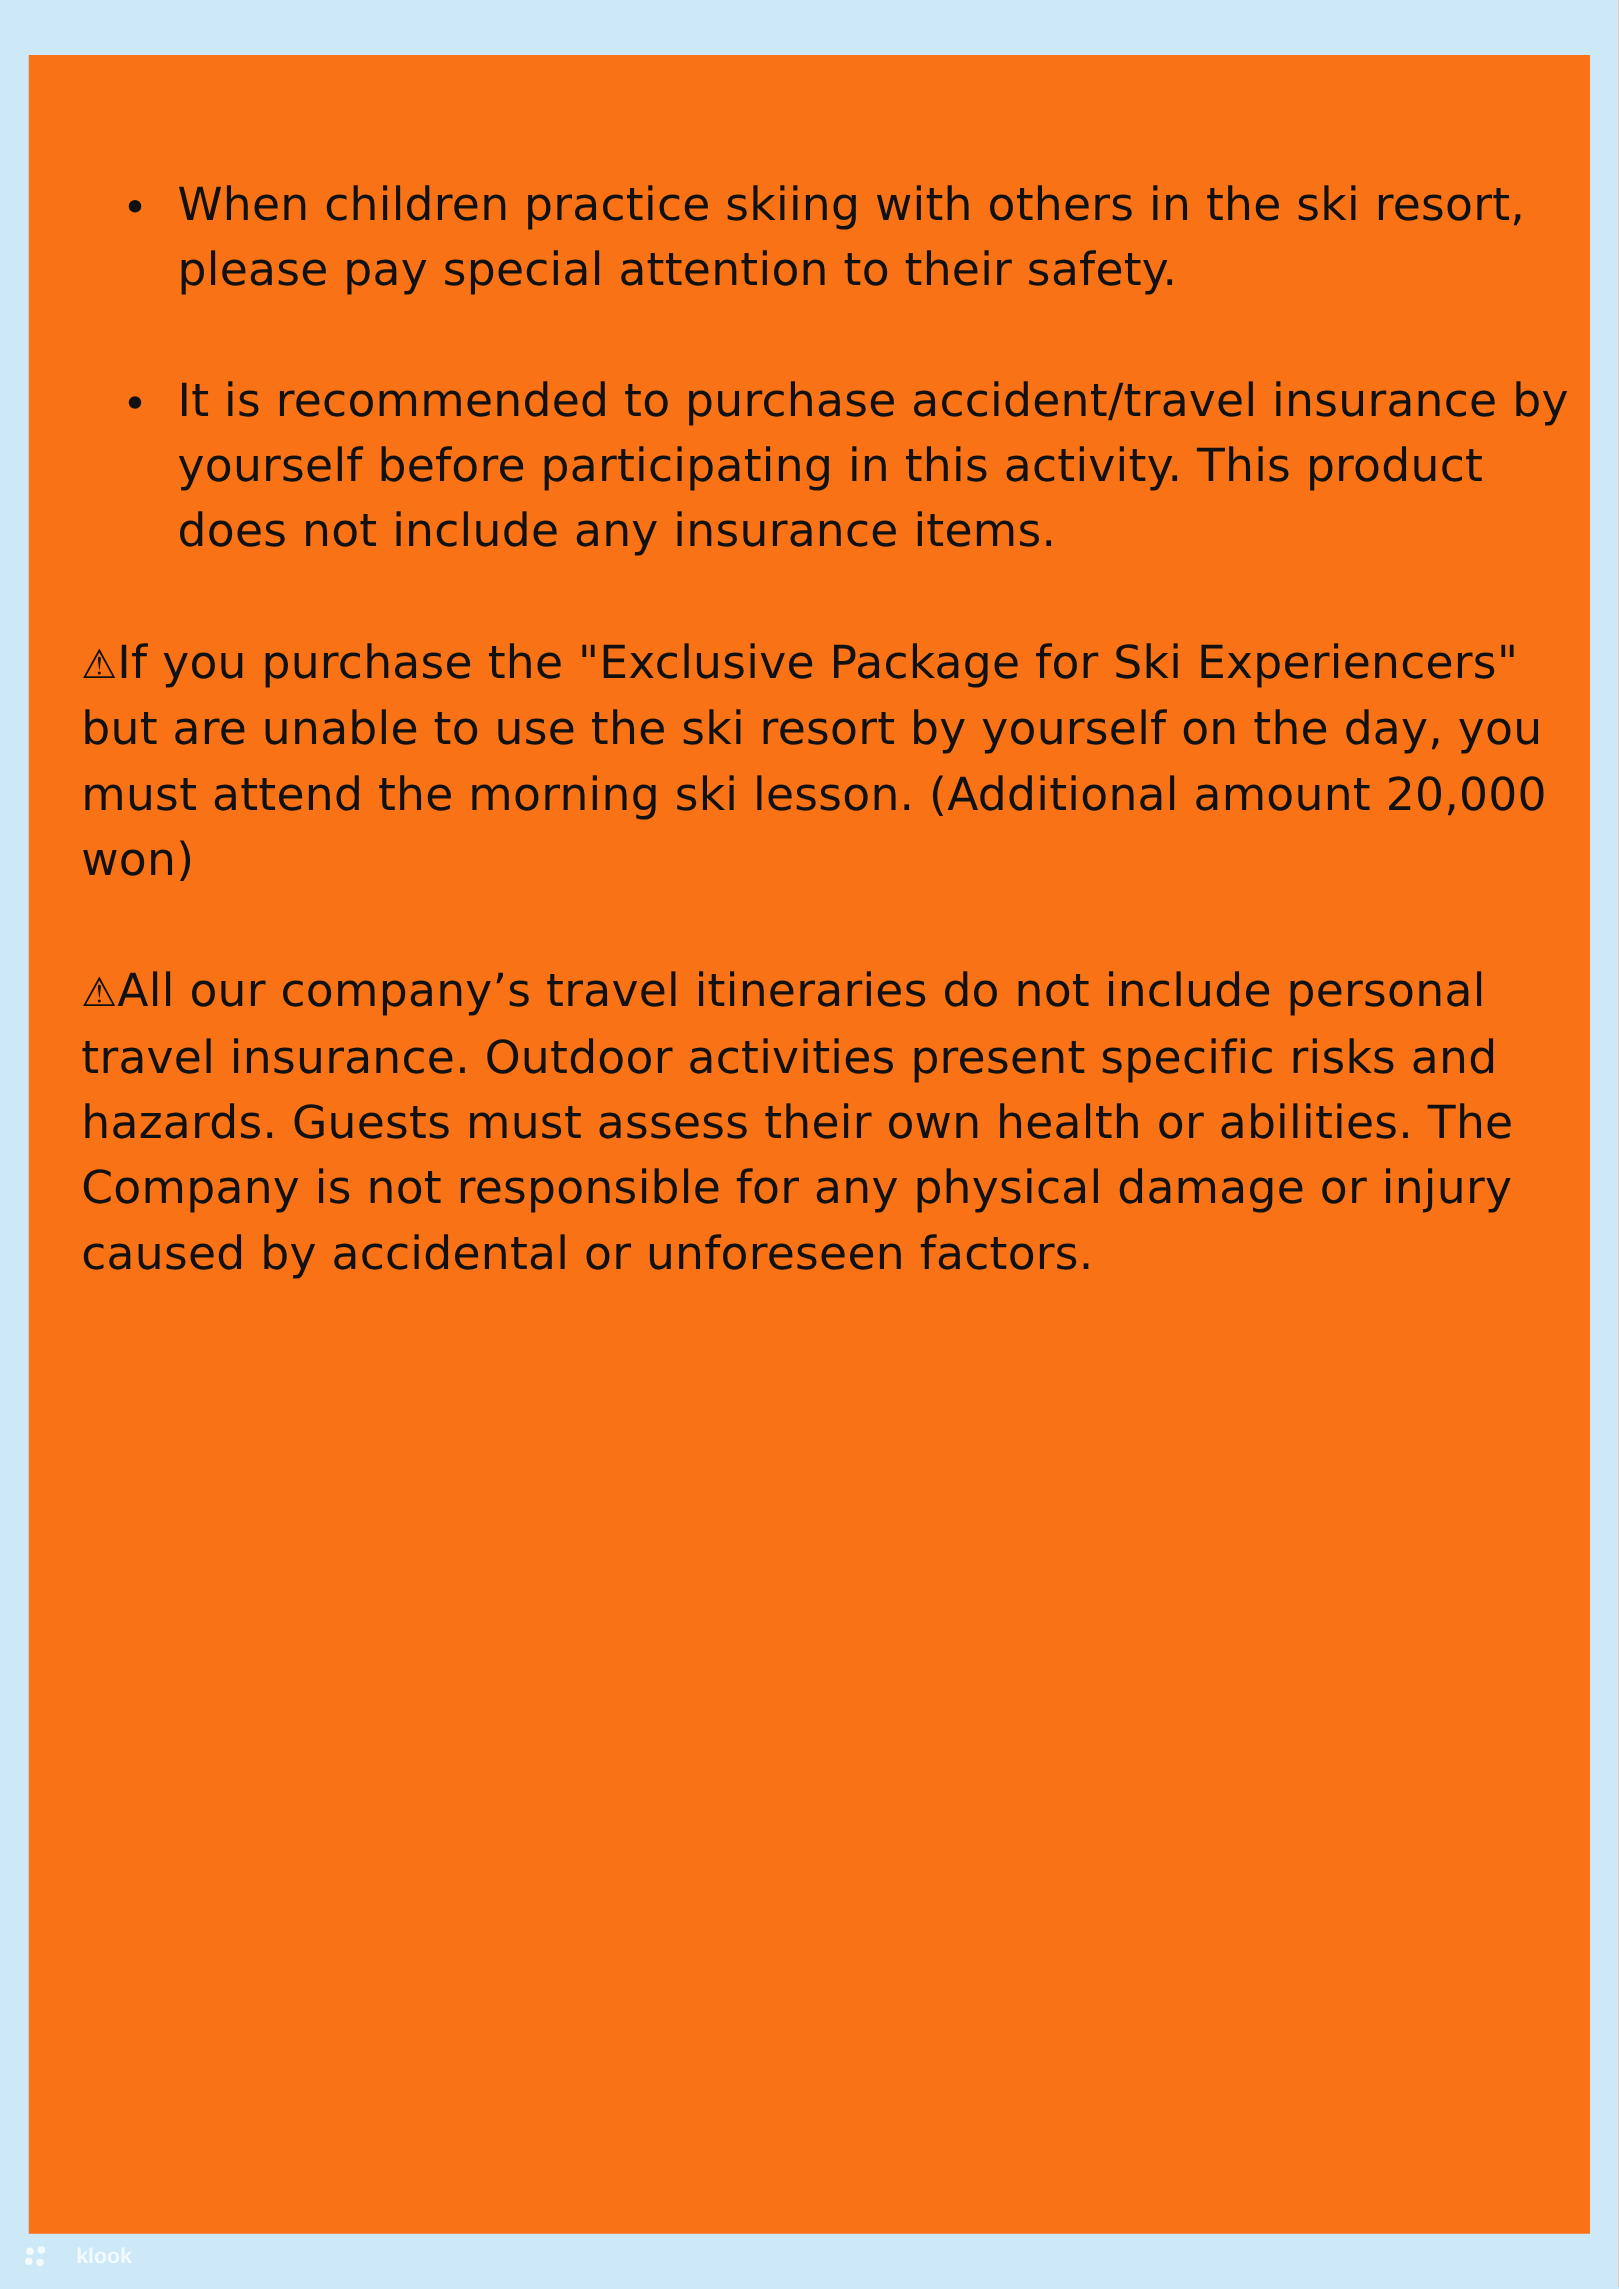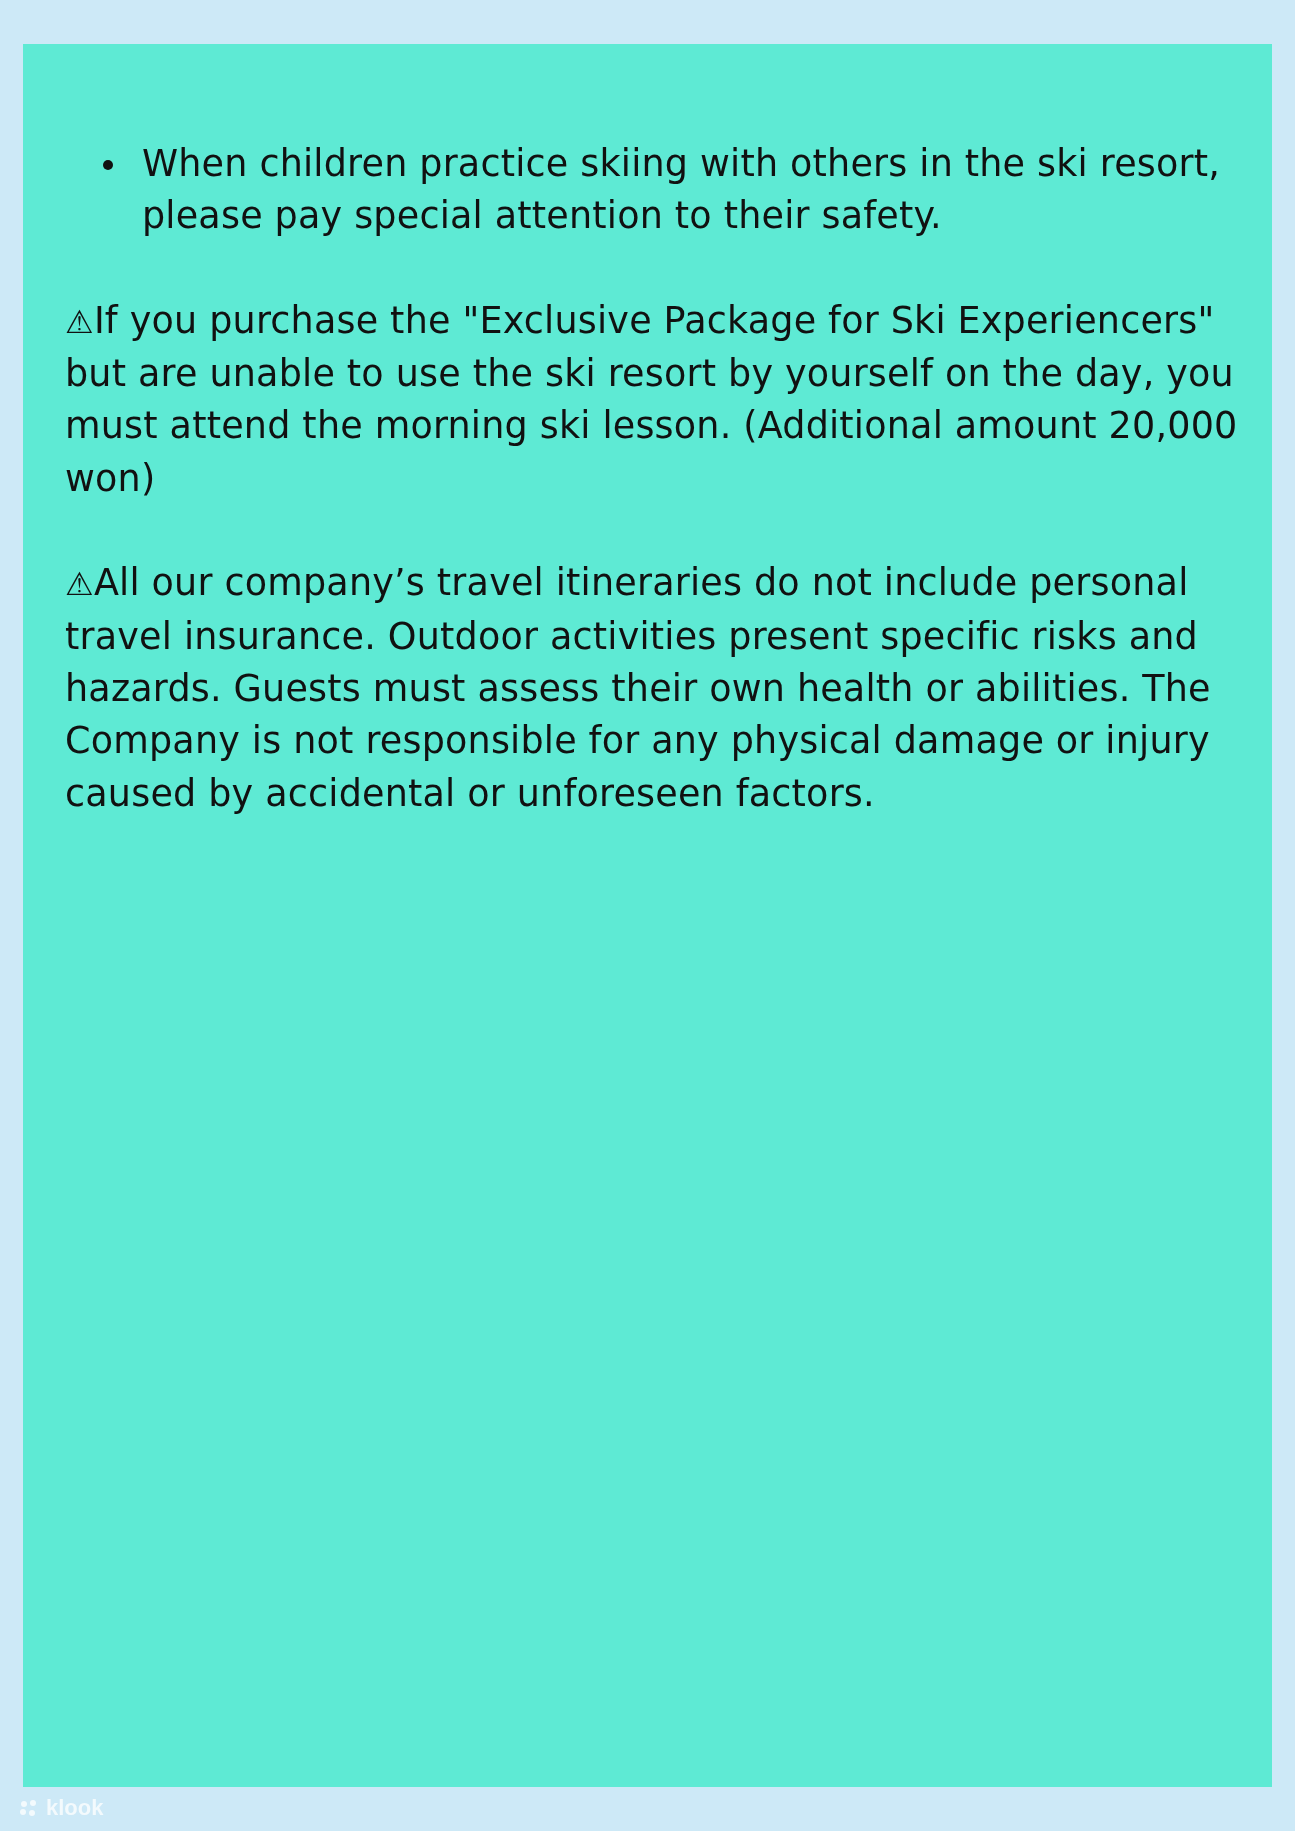--- a/index.html
+++ b/index.html
@@ -7,21 +7,21 @@
     width: 1295px; height: 1831px;
     background: #cde9f7;
     position: relative;
     overflow: hidden;
     font-family: "DejaVu Sans", sans-serif;
   }
   .card {
     position: absolute;
     left: 23px; top: 44px;
     width: 1249px; height: 1743px;
-    background: #5eead4;
+    background: #f97316;
     box-sizing: border-box;
     padding: 0;
   }
   .content {
     position: absolute;
     left: 20px; top: 94px;
     width: 1230px;
     color: #111;
     font-size: 36.5px;
     line-height: 52.3px;
@@ -47,37 +47,41 @@
     margin: 0 0 52.3px 0;
     padding-left: 22px;
   }
   .warn {
     display: inline-block;
     font-size: 32px;
   }
   .watermark {
     position: absolute;
     left: 18px; top: 1795px;
-    display: flex; align-items: center; gap: 6px;
+    display: flex; align-items: center; gap: 21px;
     color: rgba(255,255,255,0.75);
     font-family: "Liberation Sans", sans-serif;
     font-weight: bold;
-    font-size: 22px;
+    font-size: 17px;
   }
   .watermark svg { display: block; }
 </style>
 </head>
 <body>
 
 <div class="card">
   <div class="content">
     <ul class="bullets">
       <li>
         <span class="dot"></span>
         <span>When children practice skiing with others in the ski resort, please pay special attention to their safety.</span>
+      </li>
+      <li>
+        <span class="dot"></span>
+        <span>It is recommended to purchase accident/travel insurance by yourself before participating in this activity. This product does not include any insurance items.</span>
       </li>
     </ul>
     <p class="note">
       <span class="warn">⚠</span><span>If you purchase the "Exclusive Package for Ski Experiencers" but are unable to use the ski resort by yourself on the day, you must attend the morning ski lesson. (Additional amount 20,000 won)</span>
     </p>
     <p class="note">
       <span class="warn">⚠</span><span>All our company’s travel itineraries do not include personal travel insurance. Outdoor activities present specific risks and hazards. Guests must assess their own health or abilities. The Company is not responsible for any physical damage or injury caused by accidental or unforeseen factors.</span>
     </p>
   </div>
 </div>

